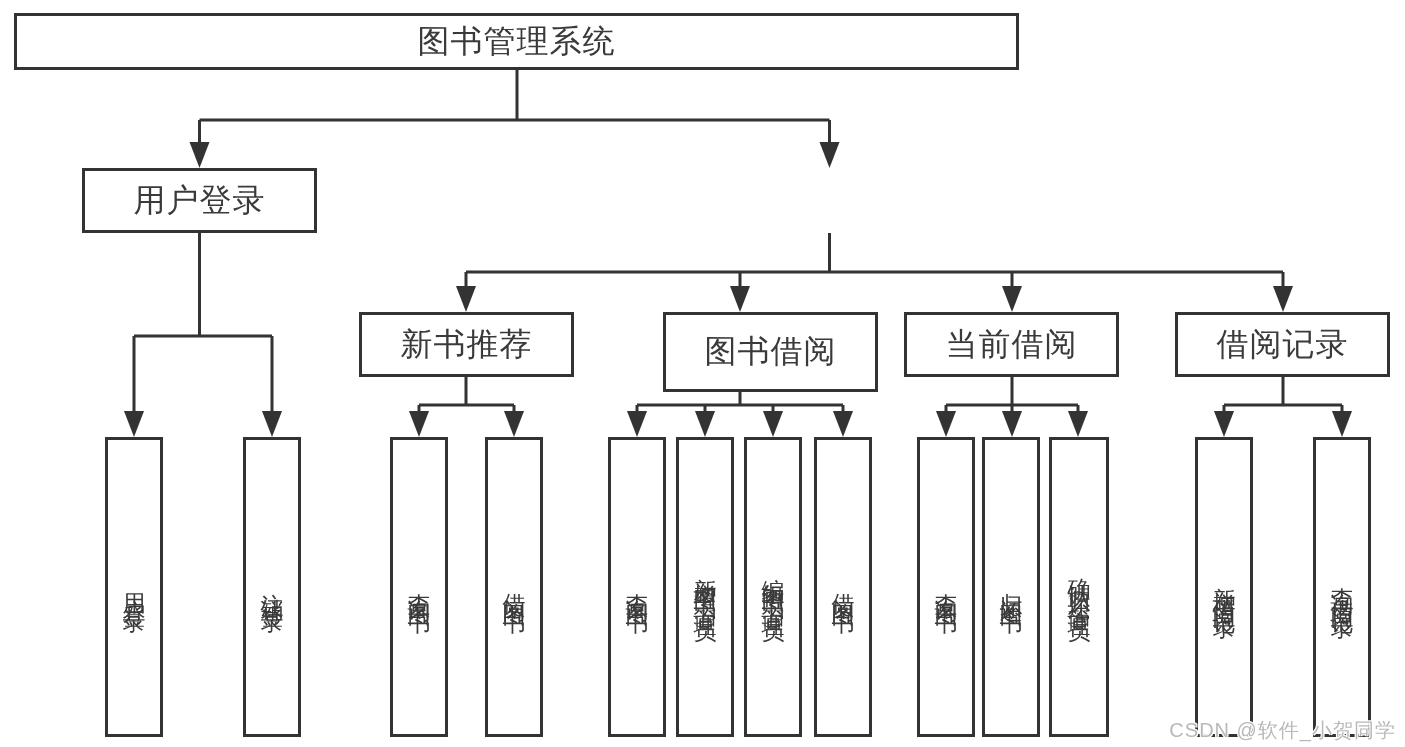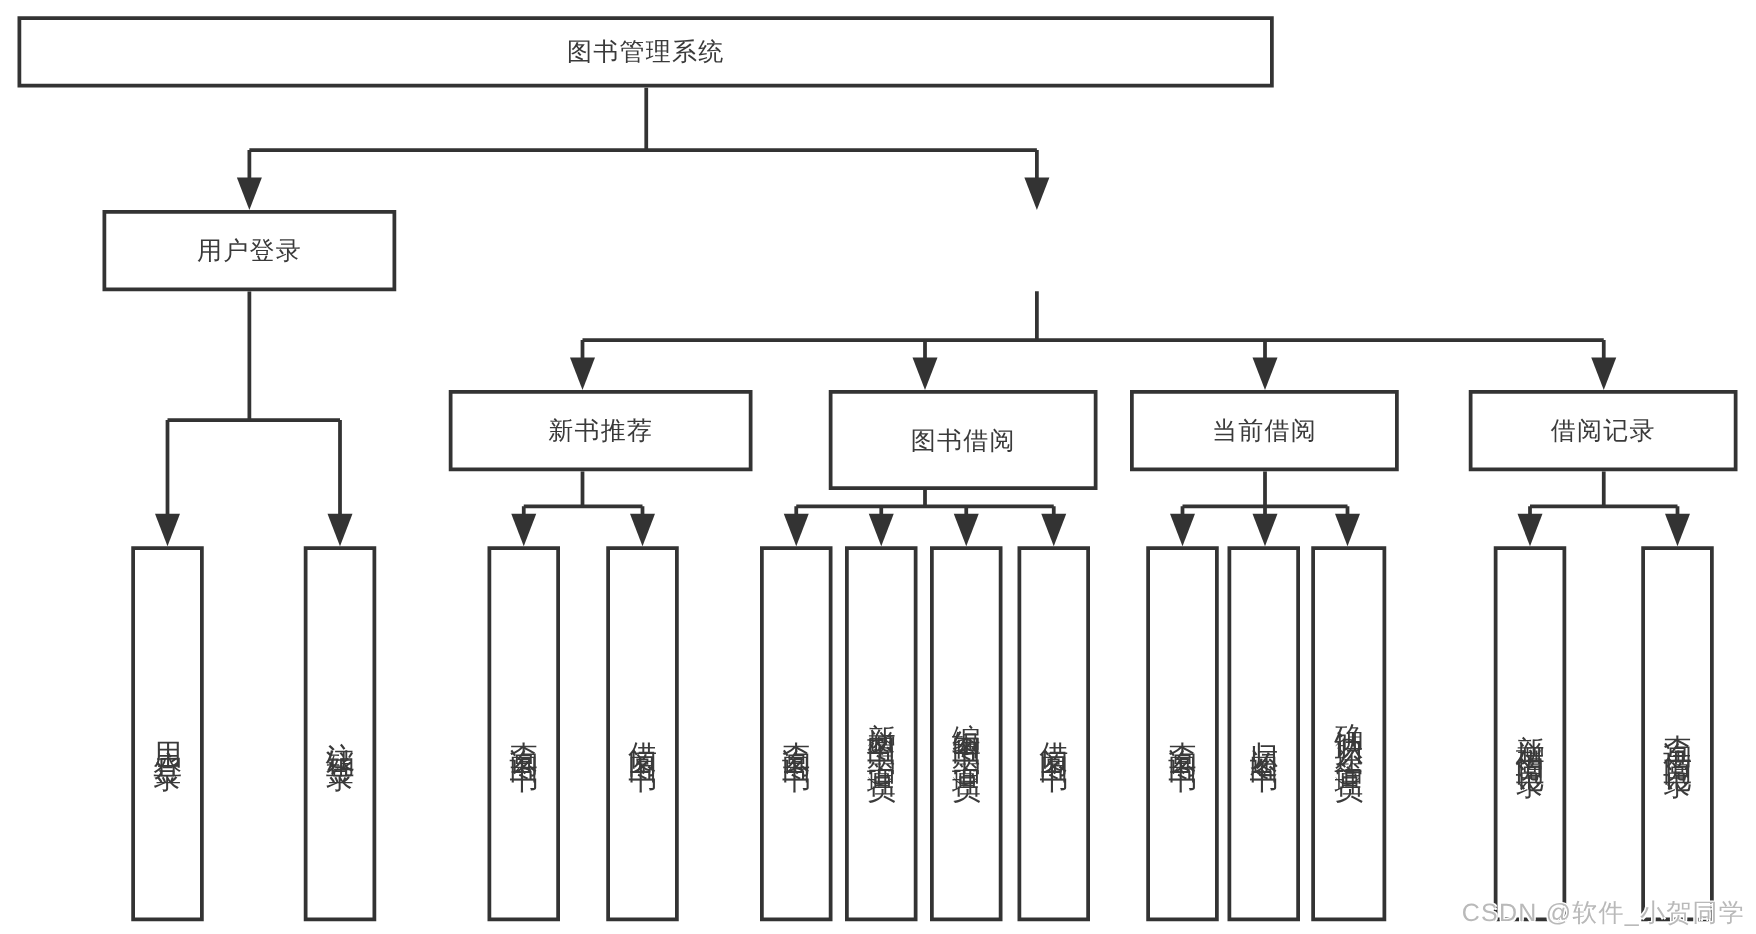--- a/index.html
+++ b/index.html
@@ -20,21 +20,21 @@
   .connectors{position:absolute;left:0;top:0;z-index:1}
   .connectors path{stroke:var(--line);stroke-width:3;fill:none}
   .connectors polygon{fill:var(--line);stroke:none}
   .hnode{
     position:absolute;z-index:2;
     background:#fff;
     border:3px solid var(--line);
     display:flex;align-items:center;justify-content:center;
   }
   .hnode .lbl{
-    font-size:20px;letter-spacing:1px;color:var(--text);
+    font-size:32px;letter-spacing:1px;color:var(--text);
     white-space:nowrap;
   }
   .vnode{
     position:absolute;z-index:2;
     top:437px;width:58px;height:300px;
     background:#fff;
     border:3px solid var(--line);
     display:flex;align-items:center;justify-content:center;
   }
   .vnode .vlbl{
@@ -97,21 +97,21 @@
   </svg>
 
   <div class="hnode" style="left:14px;top:13px;width:1005px;height:57px">
     <span class="lbl">图书管理系统</span>
   </div>
 
   <div class="hnode" style="left:82px;top:168px;width:235px;height:65px">
     <span class="lbl">用户登录</span>
   </div>
 
-  <div class="hnode" style="left:359px;top:312px;width:243px;height:65px">
+  <div class="hnode" style="left:359px;top:312px;width:215px;height:65px">
     <span class="lbl">新书推荐</span>
   </div>
   <div class="hnode" style="left:663px;top:312px;width:215px;height:80px">
     <span class="lbl">图书借阅</span>
   </div>
   <div class="hnode" style="left:1175px;top:312px;width:215px;height:65px">
     <span class="lbl">借阅记录</span>
   </div>
   <div class="hnode" style="left:904px;top:312px;width:215px;height:65px">
     <span class="lbl">当前借阅</span>

